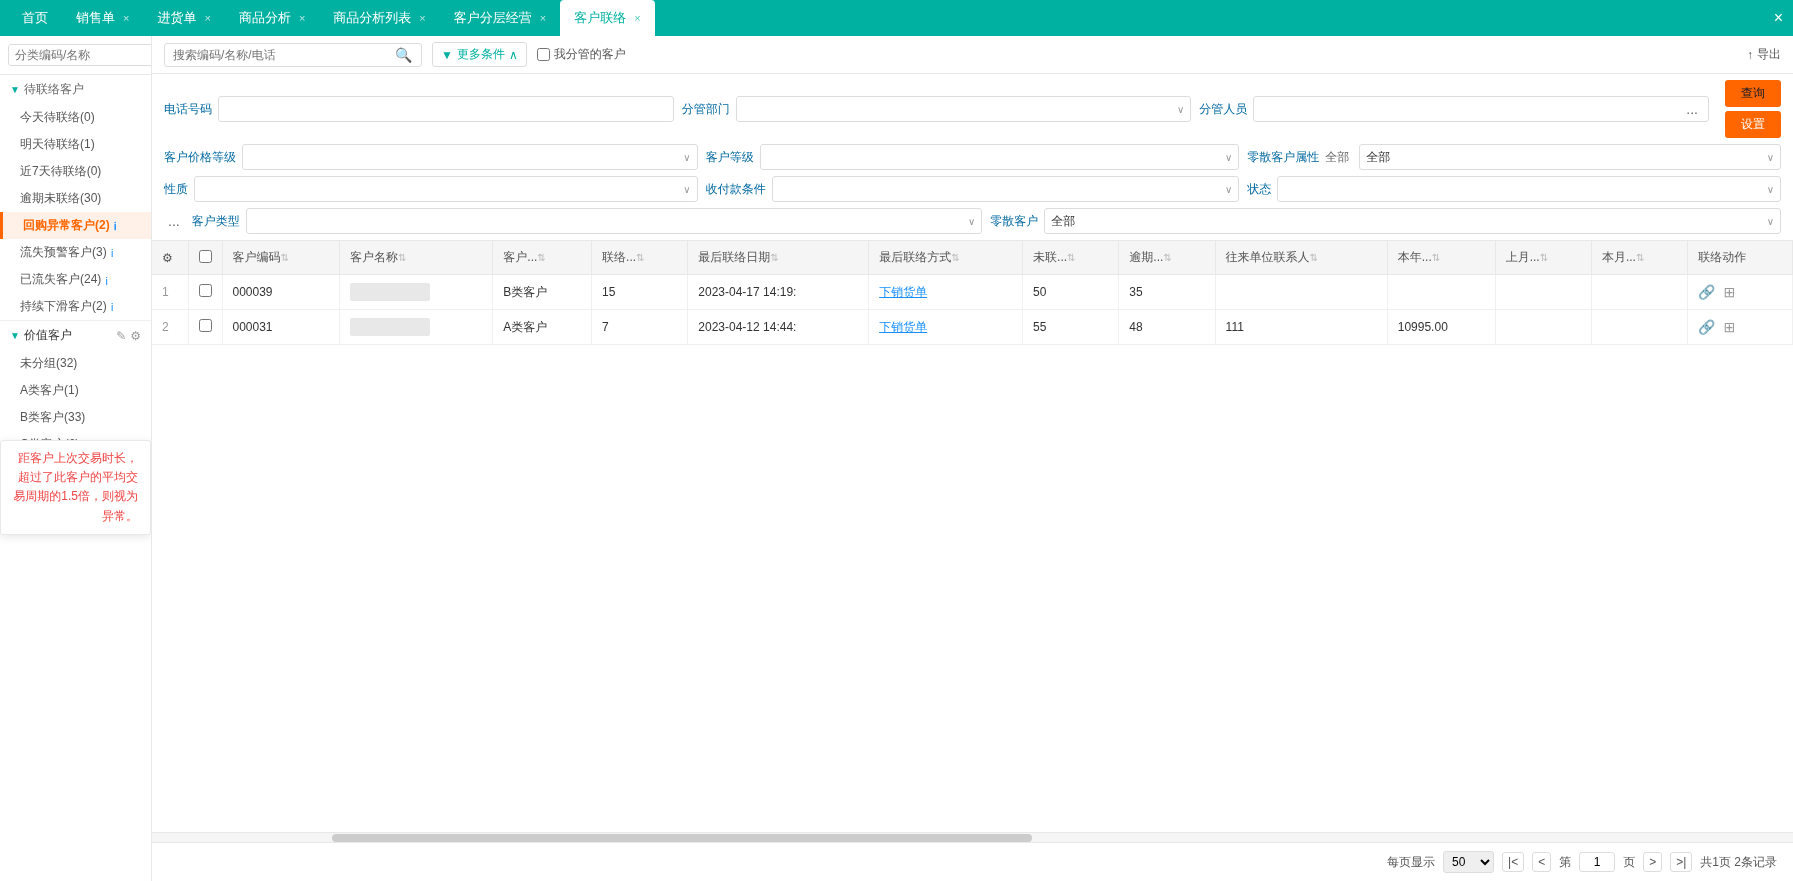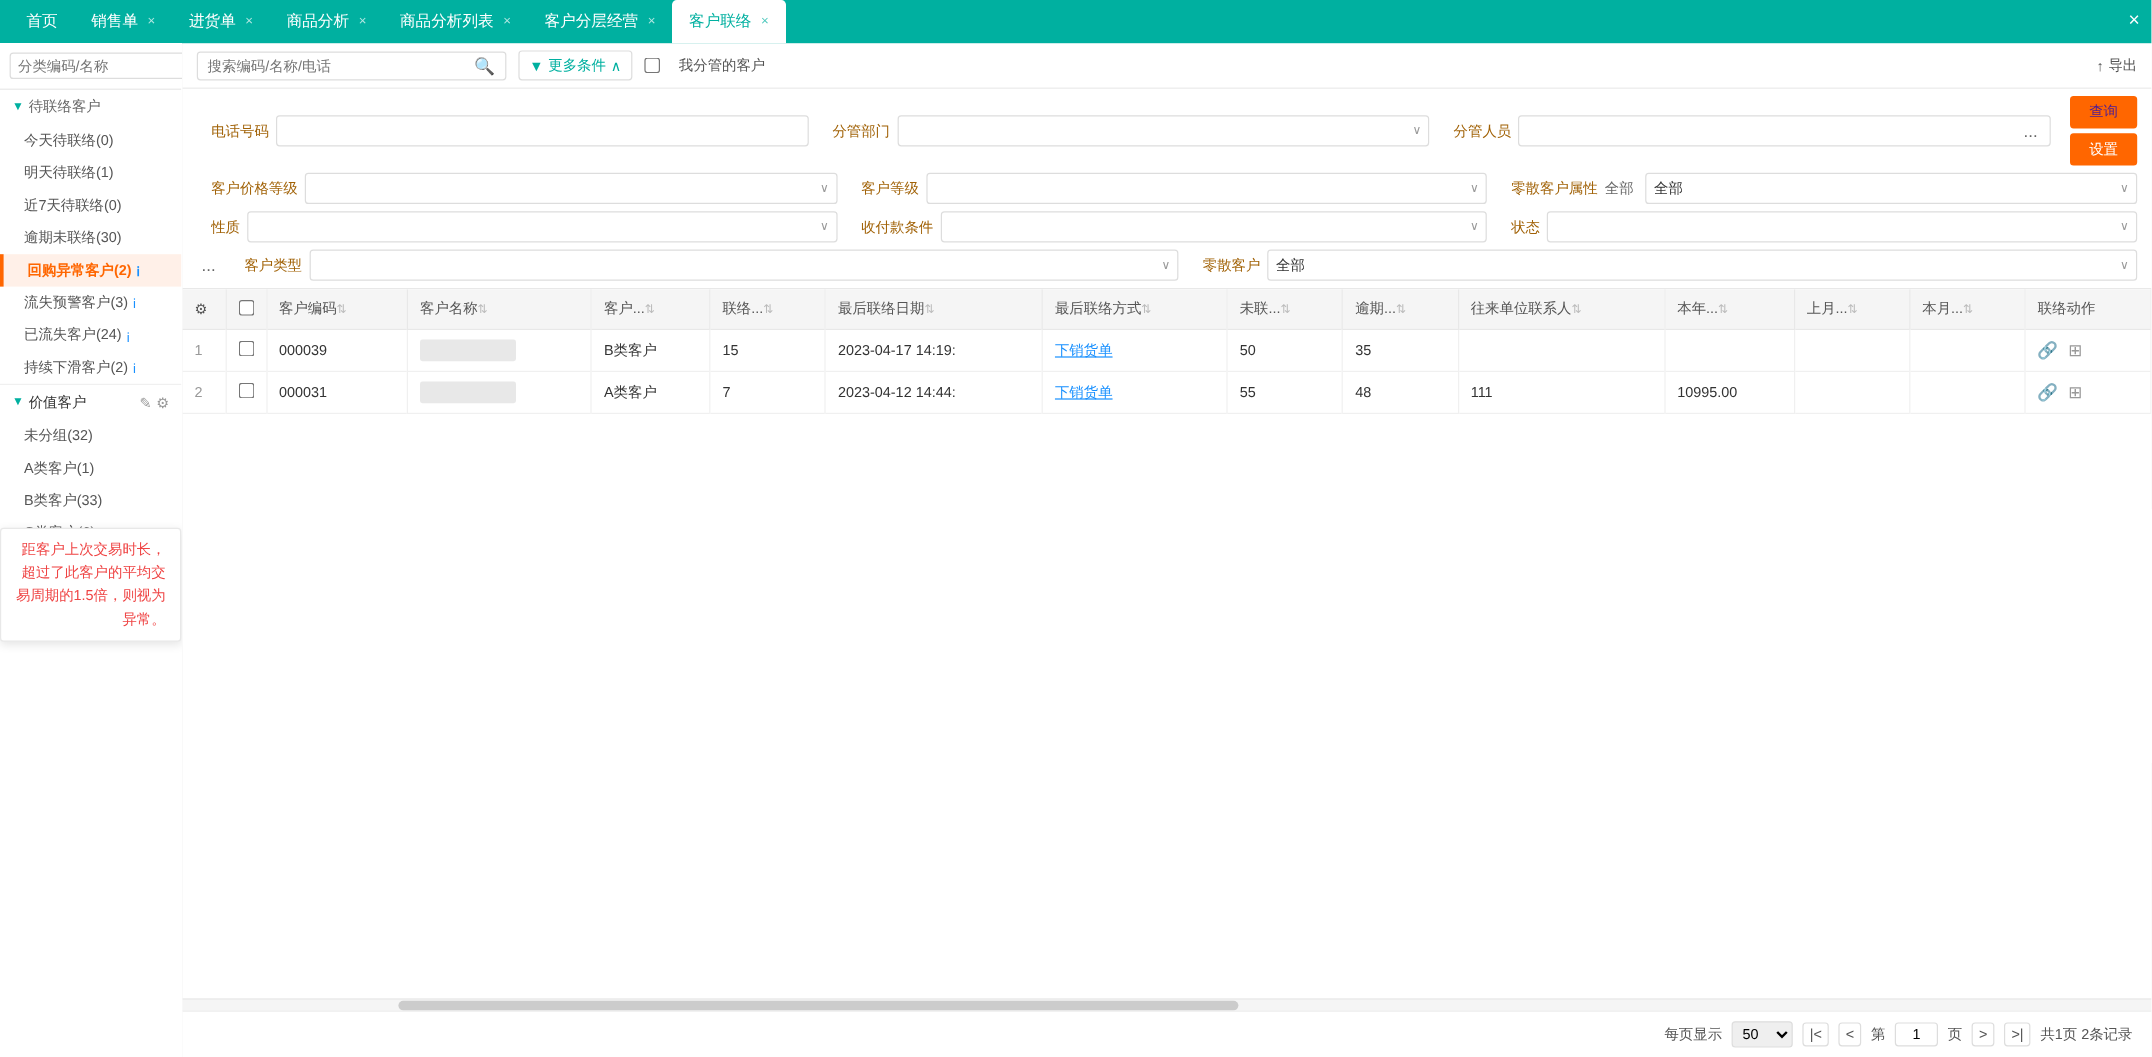--- a/index.html
+++ b/index.html
@@ -176,21 +176,21 @@
       color: #00b0a0;
       cursor: pointer;
       font-size: 12px;
       padding: 3px 8px;
       border: 1px solid #ddd;
       border-radius: 3px;
     }
     .my-customers {
       display: flex;
       align-items: center;
-      gap: 16px;
+      gap: 4px;
       font-size: 12px;
       color: #555;
       cursor: pointer;
     }
     .my-customers input[type=checkbox] { cursor: pointer; }
     .export-btn {
       margin-left: auto;
       display: flex;
       align-items: center;
       gap: 4px;
@@ -214,24 +214,23 @@
     .filter-row:last-child { margin-bottom: 0; }
     .filter-item {
       display: flex;
       align-items: center;
       gap: 6px;
       flex: 1;
       min-width: 0;
     }
     .filter-label {
       white-space: nowrap;
-      color: #a16207;
+      color: #0369a1;
       font-size: 12px;
       min-width: fit-content;
-      margin-left: 12px;
     }
     .filter-select {
       flex: 1;
       border: 1px solid #ddd;
       border-radius: 3px;
       padding: 3px 6px;
       font-size: 12px;
       color: #333;
       background: white;
       display: flex;
@@ -246,21 +245,21 @@
       flex: 1;
       border: 1px solid #ddd;
       border-radius: 3px;
       padding: 3px 8px;
       font-size: 12px;
       outline: none;
       height: 26px;
     }
     .btn-query {
       background: #ff6600;
-      color: #4c1d95;
+      color: #0f172a;
       border: none;
       border-radius: 3px;
       padding: 5px 16px;
       cursor: pointer;
       font-size: 12px;
       white-space: nowrap;
     }
     .btn-set {
       background: #ff6600;
       color: white;

